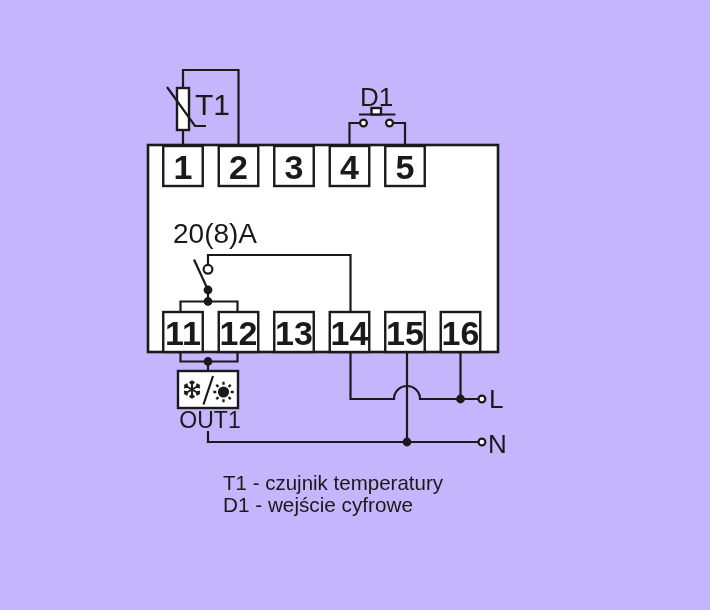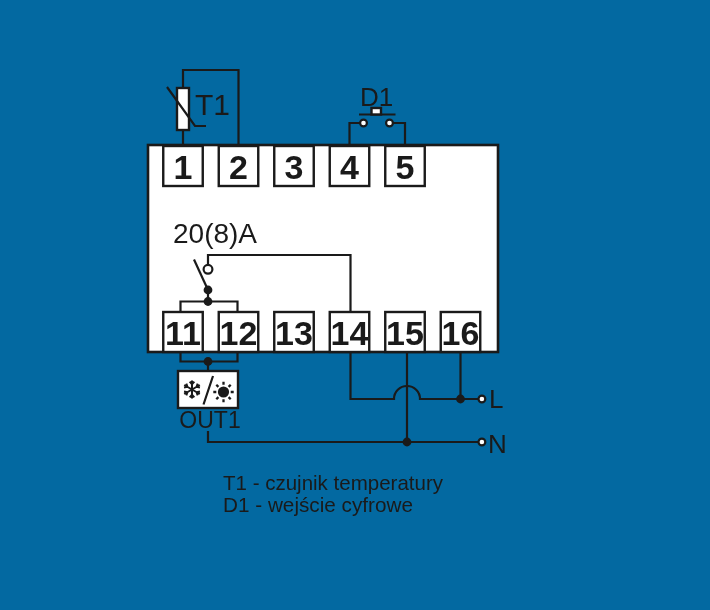--- a/index.html
+++ b/index.html
@@ -1,17 +1,17 @@
 <!DOCTYPE html>
 <html><head>
 <meta charset="utf-8">
 <style>
   html,body{margin:0;padding:0;background:#ffffff;}
   .stage{
-    position:relative;width:710px;height:610px;background:#0369a1;
+    position:relative;width:710px;height:610px;background:#c4b5fd;
     font-family:"Liberation Sans","DejaVu Sans",sans-serif;
     overflow:hidden;
   }
   svg{display:block;}
   .wire{fill:none;stroke:#1a1a1a;stroke-width:2.2;stroke-linecap:butt;stroke-linejoin:miter;}
   .outline{fill:#ffffff;stroke:#1a1a1a;stroke-width:2.6;}
   .tbox{fill:#ffffff;stroke:#1a1a1a;stroke-width:2.4;}
   .dot{fill:#1a1a1a;stroke:none;}
   .opencirc{fill:#ffffff;stroke:#1a1a1a;stroke-width:2.2;}
   .tnum{font-family:"Liberation Sans","DejaVu Sans",sans-serif;font-size:34px;font-weight:700;fill:#1a1a1a;text-anchor:middle;}

